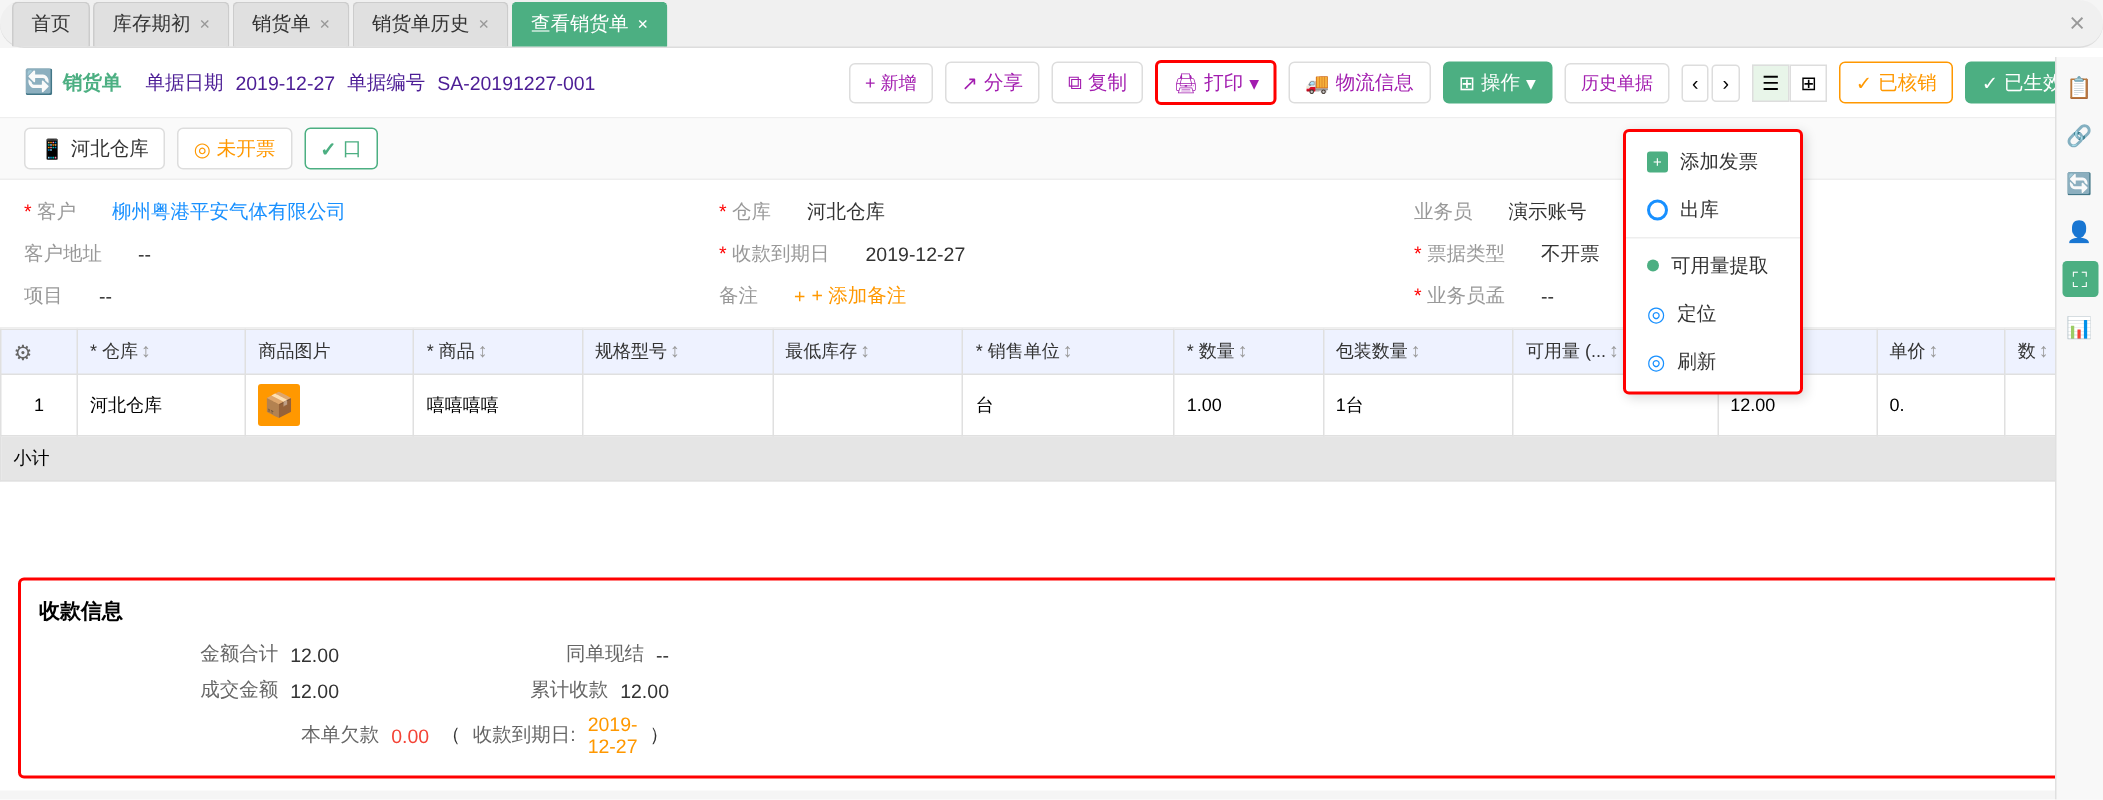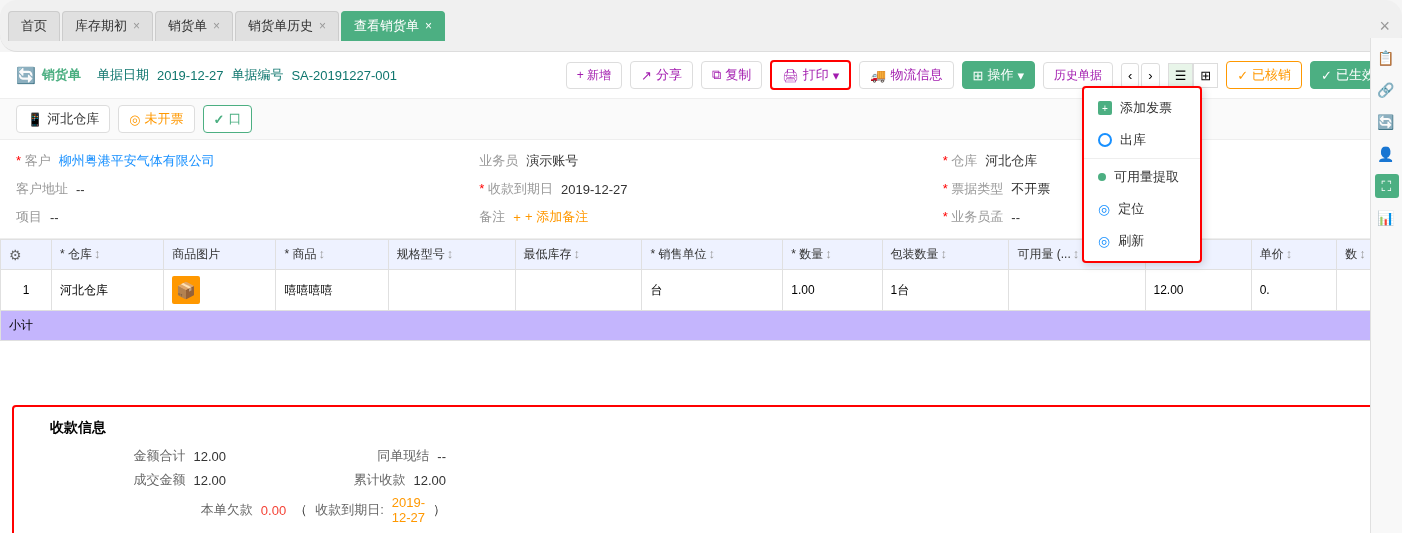--- a/index.html
+++ b/index.html
@@ -1,21 +1,21 @@
 <!DOCTYPE html>
 <html><head>
   <meta charset="utf-8">
   <style>
     * { box-sizing: border-box; margin: 0; padding: 0; font-family: 'Microsoft YaHei', Arial, sans-serif; font-size: 13px; }
     body { background: #f5f5f5; width: 1402px; height: 533px; overflow: hidden; position: relative; }
 
     
     .tab-bar {
       display: flex; align-items: center; background: #f0f0f0; border-bottom: 1px solid #ddd;
-      height: 52px; padding: 0 8px; gap: 2px; position: relative; border-radius: 17px;
+      height: 32px; padding: 0 8px; gap: 2px; position: relative; border-radius: 17px;
     }
     .tab {
       display: flex; align-items: center; padding: 0 12px; height: 30px; border-radius: 4px 4px 0 0;
       background: #e0e0e0; border: 1px solid #ccc; border-bottom: none; cursor: pointer; gap: 6px;
       font-size: 13px; color: #333;
     }
     .tab.active { background: #4CAF82; color: #fff; border-color: #4CAF82; }
     .tab .close-icon { font-size: 12px; color: #999; cursor: pointer; }
     .tab.active .close-icon { color: #fff; }
     .close-x {
@@ -27,21 +27,21 @@
     .main-content { background: #fff; height: calc(533px - 38px); display: flex; flex-direction: column; }
 
     
     .doc-header {
       display: flex; align-items: center; padding: 8px 16px; background: #fff;
       border-bottom: 1px solid #eee; gap: 16px; flex-shrink: 0;
     }
     .doc-title { display: flex; align-items: center; gap: 6px; color: #4CAF82; font-weight: bold; font-size: 14px; }
     .doc-title .icon { font-size: 16px; }
     .doc-meta { display: flex; align-items: center; gap: 8px; color: #666; }
-    .doc-meta span { color: #0f766e; }
+    .doc-meta span { color: #4c1d95; }
     .doc-actions {
       margin-left: auto; display: flex; align-items: center; gap: 8px;
     }
     .action-btn {
       display: flex; align-items: center; gap: 4px; padding: 4px 10px; border: 1px solid #ddd;
       border-radius: 4px; background: #fff; cursor: pointer; color: #a21caf; font-size: 12px;
     }
     .action-btn.print-btn { border: 2px solid red; }
     .action-btn.operate-btn { background: #4CAF82; color: #fff; border-color: #4CAF82; }
     .status-btn {
@@ -68,44 +68,44 @@
     }
     .sub-btn.green { color: #4CAF82; border-color: #4CAF82; }
     .sub-btn.orange { color: #FF9800; }
     .check-icon { color: #4CAF82; font-weight: bold; }
 
     
     .form-area {
       padding: 12px 16px; display: grid; grid-template-columns: 1fr 1fr 1fr;
       gap: 10px 20px; border-bottom: 1px solid #eee; flex-shrink: 0;
     }
-    .form-row { display: flex; align-items: center; gap: 8px; }
+    .form-row { display: flex; align-items: center; gap: 24px; }
     .form-label { color: #999; white-space: nowrap; }
     .form-label.required::before { content: '* '; color: red; }
     .form-value { color: #333; }
     .form-value.link { color: #1890ff; cursor: pointer; }
     .add-note { color: #FF9800; cursor: pointer; display: flex; align-items: center; gap: 4px; }
 
     
     .table-area { flex: 1; overflow: auto; }
     table { width: 100%; border-collapse: collapse; }
     thead tr { background: #e8f0fe; }
     th, td { border: 1px solid #e0e0e0; padding: 6px 8px; text-align: left; white-space: nowrap; font-size: 12px; }
     th { background: #EEF2FF; color: #333; font-weight: normal; }
     th .sort-icon { color: #999; margin-left: 2px; }
     td.num { text-align: center; }
-    tr.subtotal { background: #c4b5fd; }
+    tr.subtotal { background: #e5e5e5; }
     .gear-icon { font-size: 14px; color: #666; cursor: pointer; }
 
     
     .bottom-panel {
       border: 2px solid red; margin: 8px 12px; padding: 12px; border-radius: 4px;
       background: #fff; flex-shrink: 0;
     }
-    .bottom-title { font-weight: bold; font-size: 14px; margin-bottom: 10px; margin-left: 24px; }
+    .bottom-title { font-weight: bold; font-size: 14px; margin-bottom: 10px; }
     .bottom-grid { display: grid; grid-template-columns: 200px 200px 200px; gap: 6px 20px; }
     .bottom-row { display: flex; align-items: center; gap: 8px; justify-content: flex-end; }
     .bottom-label { color: #666; white-space: nowrap; }
     .bottom-value { color: #333; }
     .bottom-value.red { color: #f44336; }
     .bottom-value.orange { color: #FF9800; }
 
     
     .right-sidebar {
       position: absolute; right: 0; top: 38px; width: 32px; height: calc(533px - 38px);
@@ -229,26 +229,26 @@
       <span>口</span>
     </button>
   </div>
 
   <div class="form-area">
     <div class="form-row">
       <span class="form-label required">客户</span>
       <span class="form-value link">柳州粤港平安气体有限公司</span>
     </div>
     <div class="form-row">
+      <span class="form-label required">仓库</span>
+      <span class="form-value">河北仓库</span>
+    </div>
+    <div class="form-row">
       <span class="form-label">业务员</span>
       <span class="form-value">演示账号</span>
-    </div>
-    <div class="form-row">
-      <span class="form-label required">仓库</span>
-      <span class="form-value">河北仓库</span>
     </div>
     <div class="form-row">
       <span class="form-label">客户地址</span>
       <span class="form-value">--</span>
     </div>
     <div class="form-row">
       <span class="form-label required">收款到期日</span>
       <span class="form-value">2019-12-27</span>
     </div>
     <div class="form-row">

